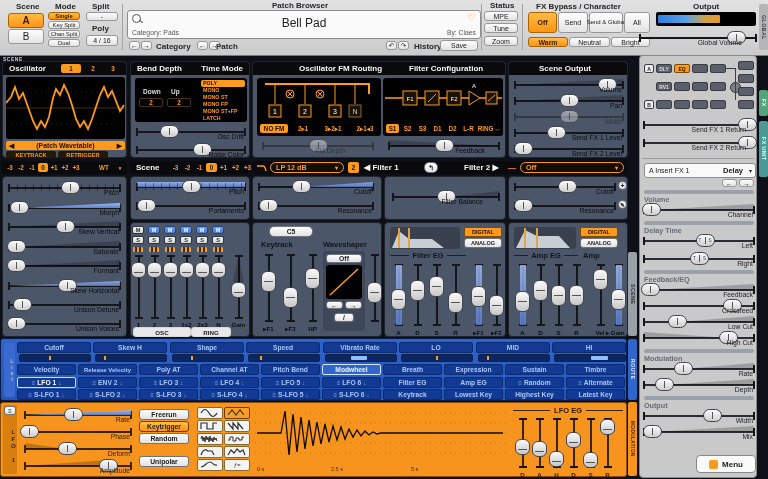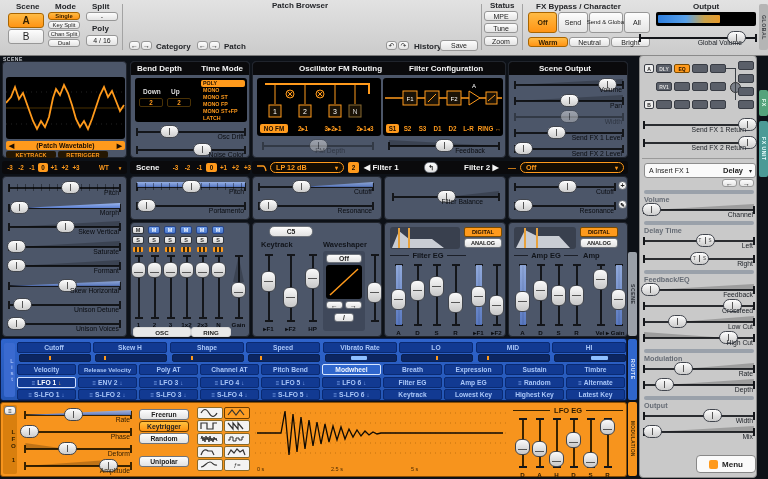--- a/index.html
+++ b/index.html
@@ -110,26 +110,33 @@
   <div class="tbtn" style="left:48px;top:39px;width:32px;height:8px;font-size:5.8px">Dual</div>
 
   <div class="gt" style="left:92px;top:2px">Split</div>
   <div class="tbtn" style="left:86px;top:12px;width:32px;height:9px">-</div>
   <div class="gt" style="left:92px;top:24px">Poly</div>
   <div class="tbtn" style="left:86px;top:35px;width:32px;height:11px">4 / 16</div>
 
   <div class="vline" style="left:122px;top:4px;height:46px"></div>
 
   <div class="gt" style="left:272px;top:1px">Patch Browser</div>
+  <div style="position:absolute;left:127px;top:10px;width:352px;height:27px;background:#fafafa;border:1px solid #8d8d8d;border-radius:3px">
+    <span class="srch" style="left:4px;top:3px"></span>
+    <div style="position:absolute;left:4px;bottom:2px;font-size:6.8px;color:#555">Category: Pads</div>
+    <div style="position:absolute;left:0;right:0;top:5px;text-align:center;font-size:12px;color:#222">Bell Pad</div>
+    <div style="position:absolute;right:4px;top:1px;font-size:10px;color:#ff9a1c">♡</div>
+    <div style="position:absolute;right:4px;bottom:2px;font-size:6.8px;color:#555">By: Claes</div>
+  </div>
   <div class="tbtn" style="left:129px;top:41px;width:11px;height:9px">←</div>
   <div class="tbtn" style="left:141px;top:41px;width:11px;height:9px">→</div>
   <div class="gt" style="left:156px;top:42px">Category</div>
   <div class="tbtn" style="left:197px;top:41px;width:11px;height:9px">←</div>
   <div class="tbtn" style="left:209px;top:41px;width:11px;height:9px">→</div>
-  <div class="gt" style="left:224px;top:42px">Patch</div>
+  <div class="gt" style="left:216px;top:42px">Patch</div>
   <div class="tbtn" style="left:386px;top:41px;width:11px;height:9px">↶</div>
   <div class="tbtn" style="left:398px;top:41px;width:11px;height:9px">↷</div>
   <div class="gt" style="left:414px;top:42px">History</div>
   <div class="tbtn" style="left:440px;top:40px;width:38px;height:11px">Save</div>
 
   <div class="vline" style="left:481px;top:4px;height:46px"></div>
   <div class="gt" style="left:490px;top:1px">Status</div>
   <div class="tbtn" style="left:484px;top:11px;width:34px;height:10px">MPE</div>
   <div class="tbtn" style="left:484px;top:23px;width:34px;height:10px">Tune</div>
   <div class="tbtn" style="left:484px;top:36px;width:34px;height:10px">Zoom</div>
@@ -154,20 +161,26 @@
     <div class="lb" style="right:14px">Global Volume</div>
   </div>
 </div>
 
 <div class="etab vtr" style="left:759px;top:4px;width:9px;height:46px;background:#b5b5b5;color:#3a3d42">GLOBAL</div>
 <div class="etab vtr" style="left:759px;top:90px;width:9px;height:26px;background:#55a37c;color:#eafff2">FX</div>
 <div class="etab vtr" style="left:759px;top:121px;width:9px;height:56px;background:#4b9a96;color:#eaffff">FX UNIT</div>
 <div class="corner" style="left:3px;top:56px">SCENE</div>
 
 <div class="panel" style="left:2px;top:61px;width:125px;height:97px">
+  <div class="bhead" style="left:0;top:0;right:0;height:13px">
+    <span class="bht" style="left:6px;top:2px">Oscillator</span>
+    <span class="ob on" style="left:58px;top:2px;width:20px;height:9px">1</span>
+    <span class="ob flat" style="left:82px;top:2px;width:16px;height:9px">2</span>
+    <span class="ob flat" style="left:102px;top:2px;width:16px;height:9px">3</span>
+  </div>
   <div class="blk" style="left:3px;top:15px;width:119px;height:62px">
     <svg width="119" height="62">
       <line x1="0" y1="31" x2="119" y2="31" stroke="#4a3000" stroke-width="1"></line>
       <line x1="0" y1="15" x2="119" y2="15" stroke="#222" stroke-width="1" stroke-dasharray="1,4"></line>
       <line x1="0" y1="47" x2="119" y2="47" stroke="#222" stroke-width="1" stroke-dasharray="1,4"></line>
       <path d="M0,26 L5,20 L9,10 L13,22 L17,16 L22,30 L27,44 L31,52 L35,44 L39,50 L43,40 L47,21 L50,12 L54,18 L58,8 L62,16 L66,28 L70,42 L74,50 L78,44 L82,52 L86,42 L90,30 L94,18 L98,10 L102,20 L106,14 L110,24 L114,34 L118,28" fill="none" stroke="#ff9a1c" stroke-width="1.8"></path>
     </svg>
   </div>
   <div class="ob on" style="left:3px;top:79px;width:119px;height:9px;font-size:6.8px">
     <span style="position:absolute;left:3px">◀</span>

